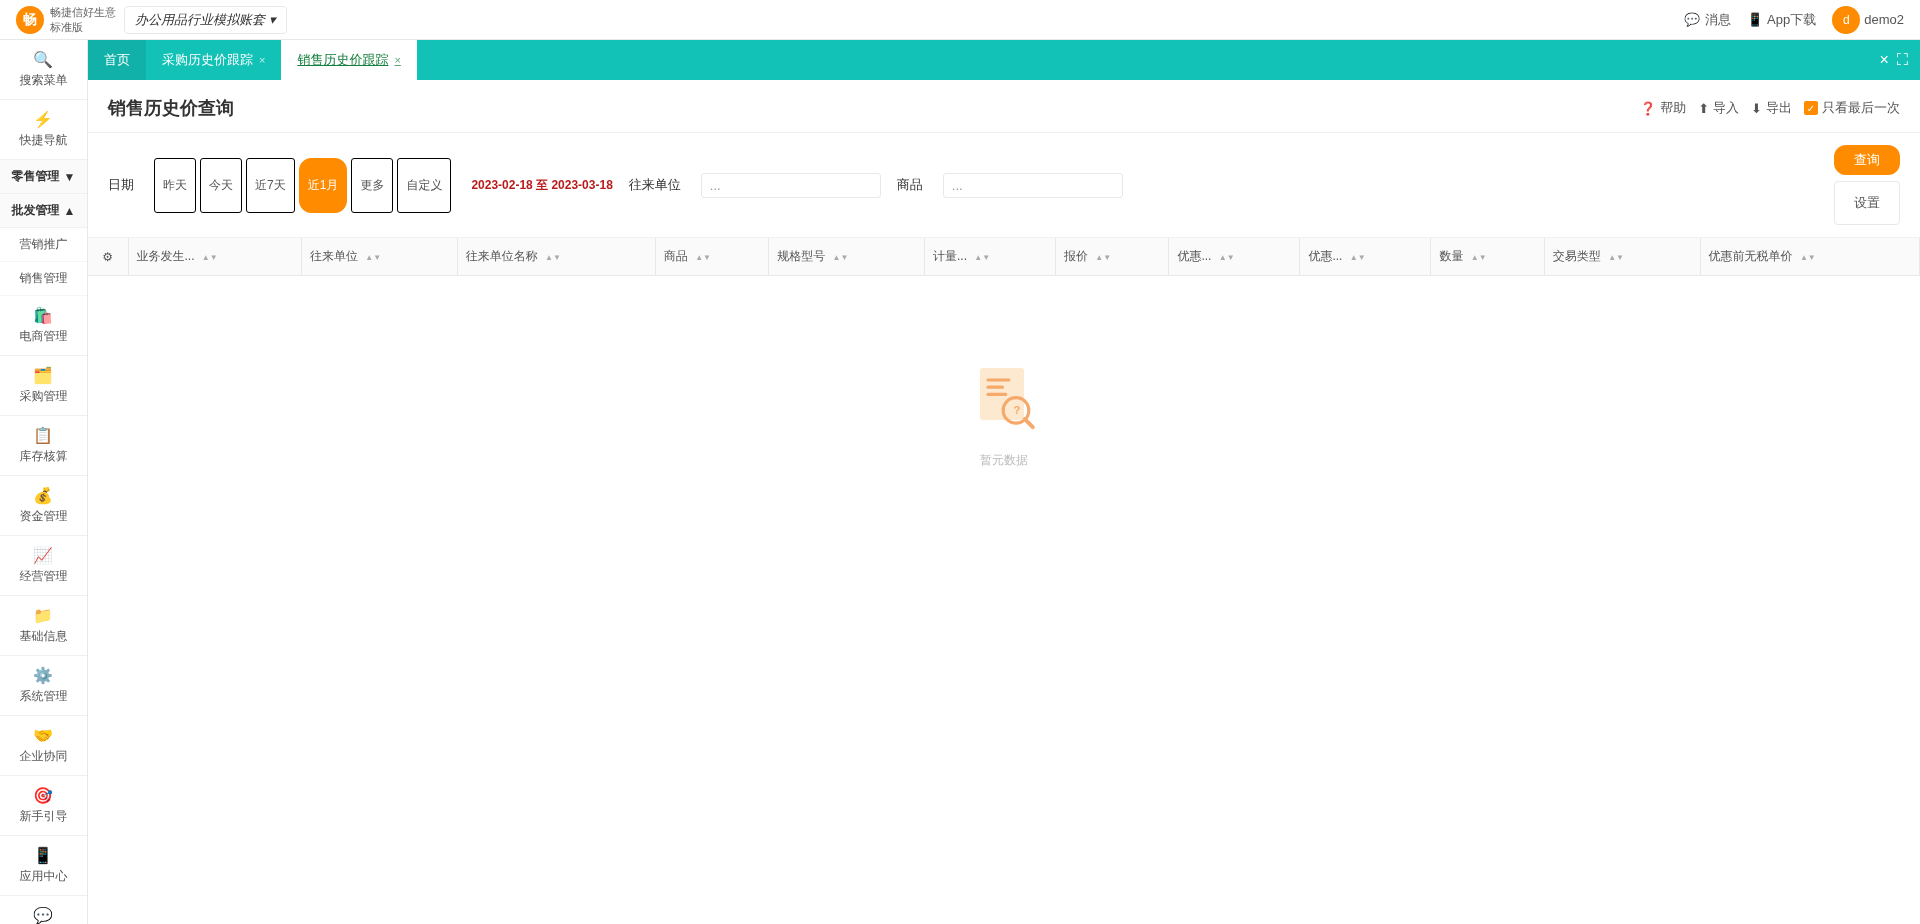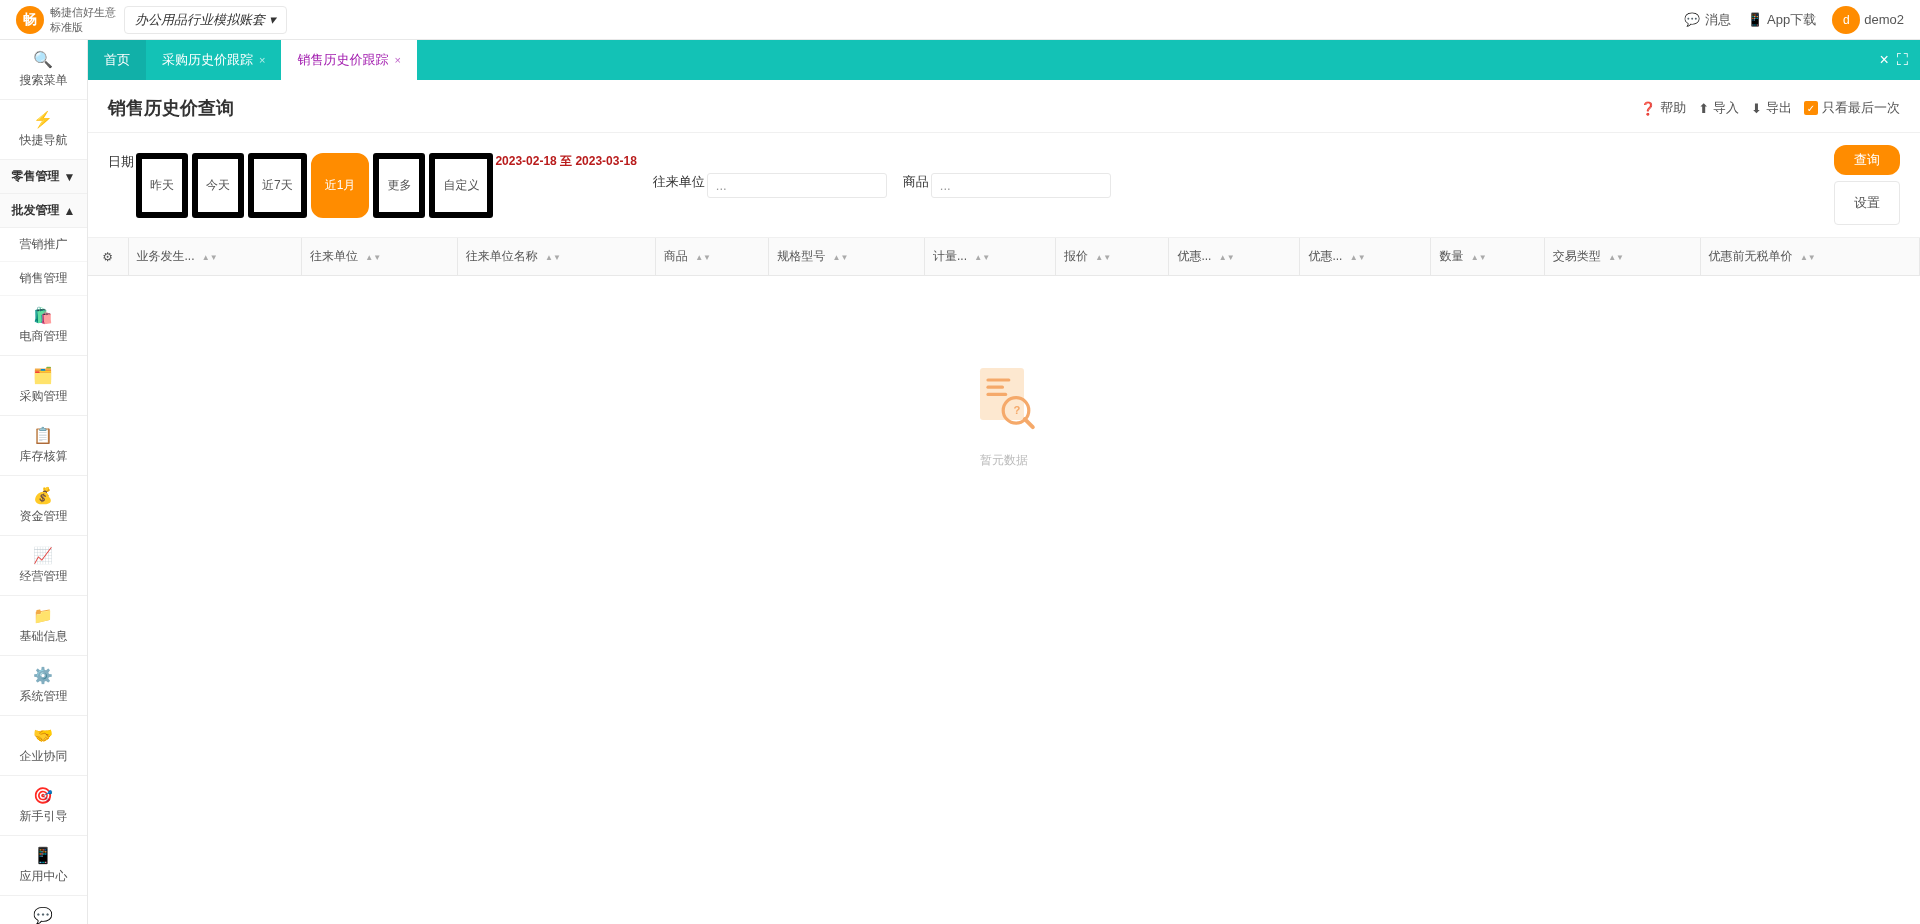--- a/index.html
+++ b/index.html
@@ -92,21 +92,21 @@
       display: flex;
       align-items: center;
       padding: 0 16px;
       cursor: pointer;
       color: #fff;
       font-size: 13px;
       gap: 6px;
       white-space: nowrap;
     }
     .tab.home { background: #11b0a8; }
-    .tab.active { background: #fff; color: #a21caf; border-radius: 4px 4px 0 0; }
+    .tab.active { background: #fff; color: #15803d; border-radius: 4px 4px 0 0; text-decoration: underline; }
     .tab .close-btn { font-size: 11px; cursor: pointer; opacity: 0.7; }
     .tabs-right { margin-left: auto; display: flex; align-items: center; gap: 8px; padding-right: 12px; }
     .tabs-right-btn { color: #fff; cursor: pointer; font-size: 16px; }
 
     
     .page-content { flex: 1; background: #fff; overflow-y: auto; padding: 0; }
 
     
     .page-header {
       padding: 16px 20px 12px 20px;
@@ -124,26 +124,26 @@
 
     
     .filter-bar {
       padding: 12px 20px;
       display: flex;
       align-items: center;
       gap: 16px;
       border-bottom: 1px solid #f0f0f0;
       flex-wrap: wrap;
     }
-    .filter-group { display: flex; align-items: flex-start; gap: 2px; }
+    .filter-group { display: flex; align-items: center; gap: 20px; }
     .filter-label { color: #333; font-size: 13px; }
     .date-shortcuts { display: flex; align-items: center; gap: 4px; }
     .date-btn {
       padding: 18px 8px;
-      border: 6px solid #000000;
+      border: 1px solid #000000;
       border-radius: 3px;
       cursor: pointer;
       font-size: 12px;
       color: #555;
       background: #fff;
     }
     .date-btn.active { background: #ff8c00; color: #fff; border-color: #ff8c00; border-radius: 12px; }
     .date-range { color: #b91c1c; font-size: 12px; font-weight: bold; }
     .filter-field {
       display: flex;

